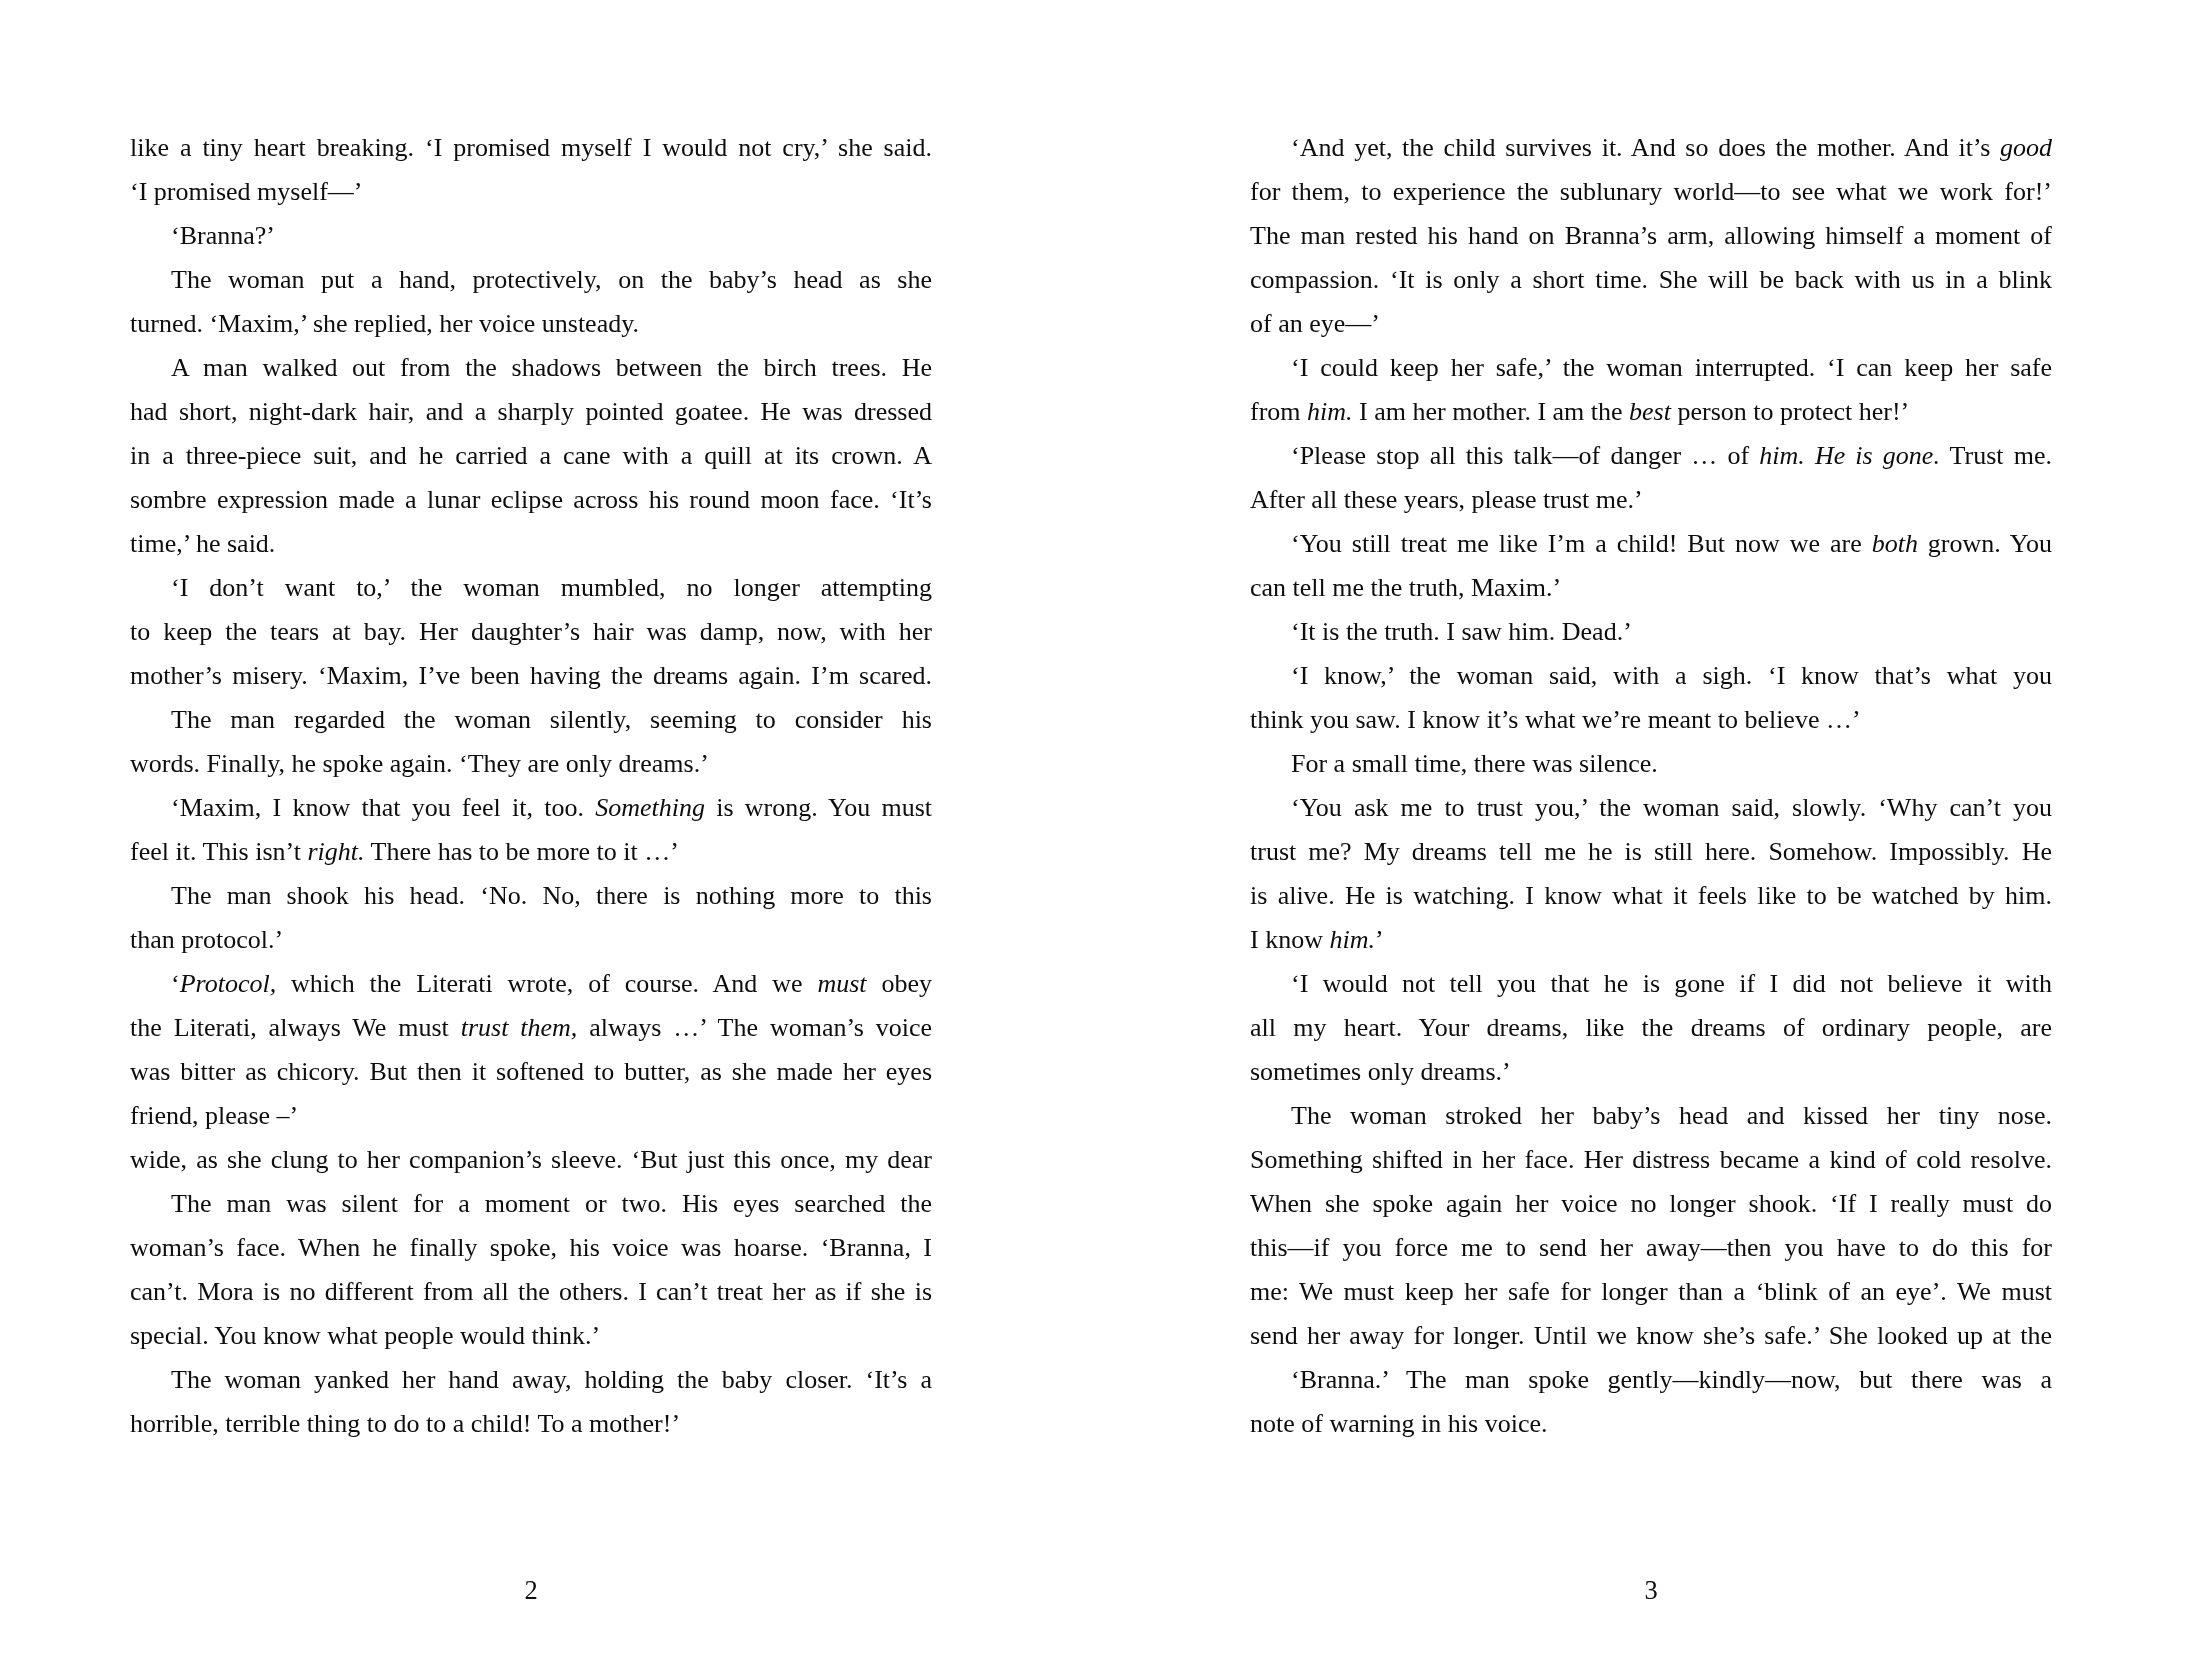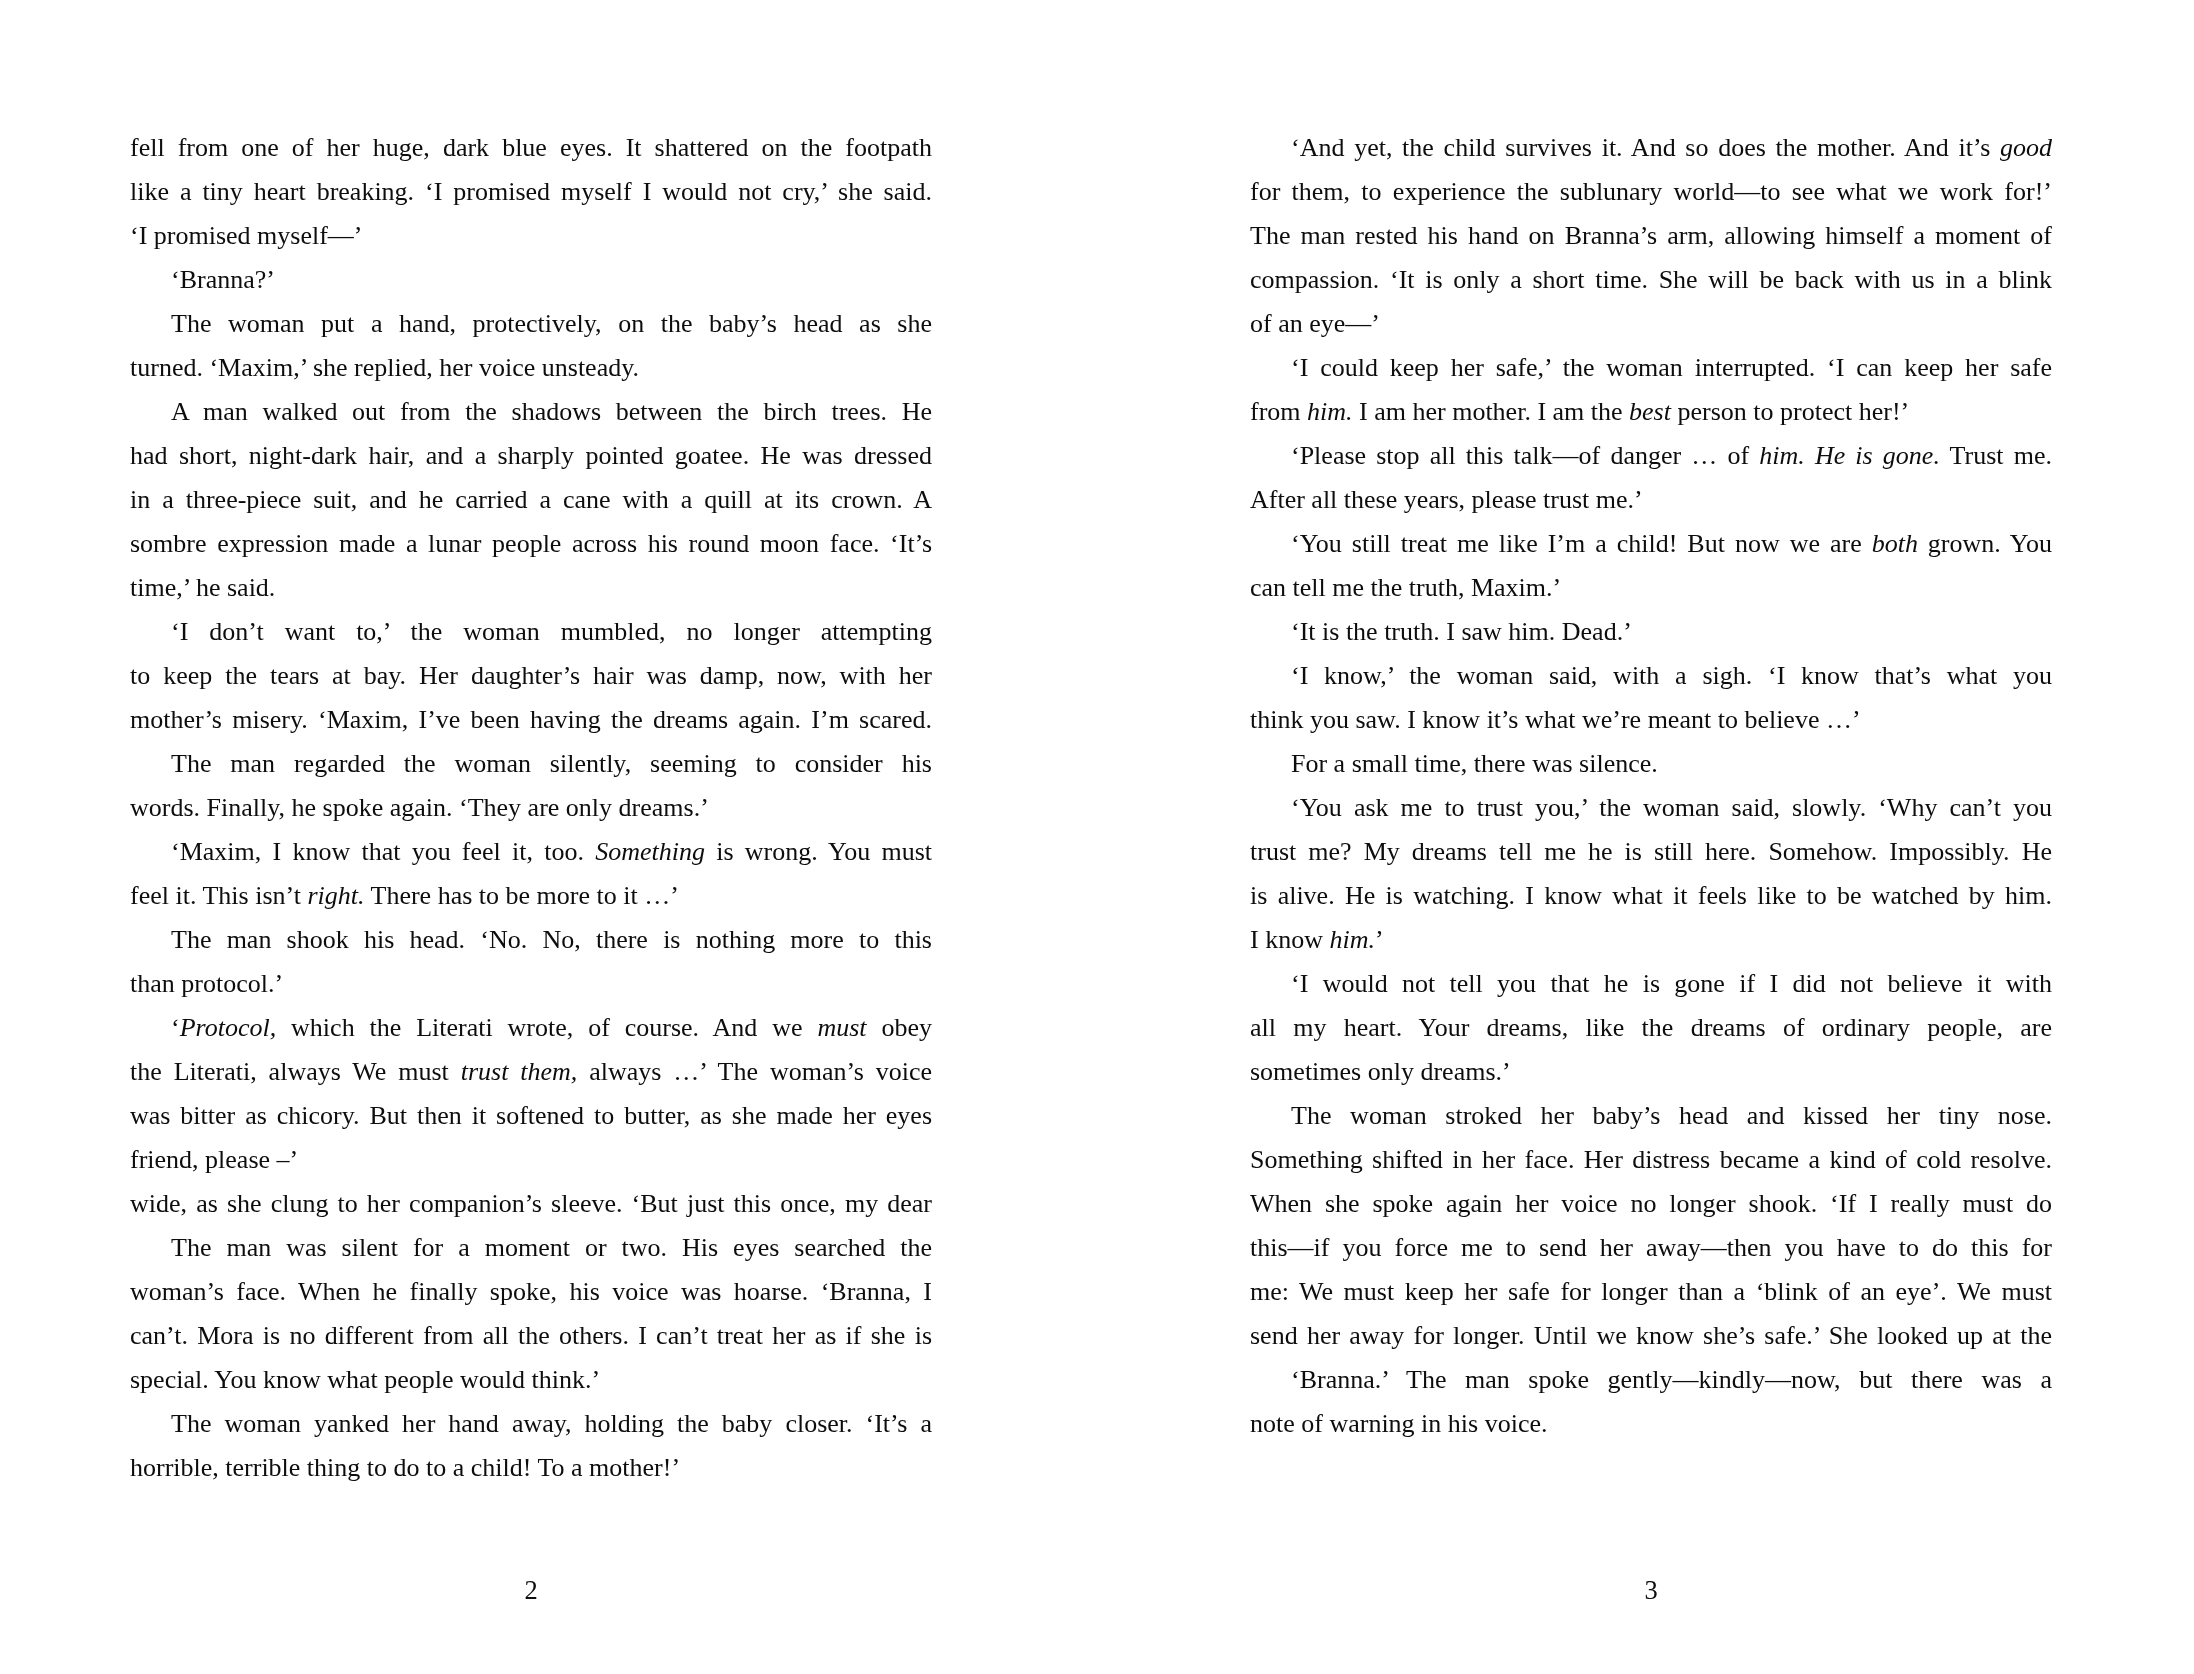--- a/index.html
+++ b/index.html
@@ -49,30 +49,29 @@
     line-height: 42px;
   }
 </style>
 </head>
 <body>
 
 <div class="spread">
 
   <section class="page left">
     <div class="text-col">
-        <div class="line"><span>fell from one of her huge, dark blue eyes. It shattered on the footpath</span></div>
         <div class="line"><span>like a tiny heart breaking. ‘I promised myself I would not cry,’ she said.</span></div>
         <div class="line last"><span>‘I promised myself—’</span></div>
         <div class="line last indent"><span>‘Branna?’</span></div>
         <div class="line indent"><span>The woman put a hand, protectively, on the baby’s head as she</span></div>
         <div class="line last"><span>turned. ‘Maxim,’ she replied, her voice unsteady.</span></div>
         <div class="line indent"><span>A man walked out from the shadows between the birch trees. He</span></div>
         <div class="line"><span>had short, night-dark hair, and a sharply pointed goatee. He was dressed</span></div>
         <div class="line"><span>in a three-piece suit, and he carried a cane with a quill at its crown. A</span></div>
-        <div class="line"><span>sombre expression made a lunar people across his round moon face. ‘It’s</span></div>
+        <div class="line"><span>sombre expression made a lunar eclipse across his round moon face. ‘It’s</span></div>
         <div class="line last"><span>time,’ he said.</span></div>
         <div class="line indent"><span>‘I don’t want to,’ the woman mumbled, no longer attempting</span></div>
         <div class="line"><span>to keep the tears at bay. Her daughter’s hair was damp, now, with her</span></div>
         <div class="line"><span>mother’s misery. ‘Maxim, I’ve been having the dreams again. I’m scared.</span></div>
         <div class="line indent"><span>The man regarded the woman silently, seeming to consider his</span></div>
         <div class="line last"><span>words. Finally, he spoke again. ‘They are only dreams.’</span></div>
         <div class="line indent"><span>‘Maxim, I know that you feel it, too. </span><span class="it">Something</span><span> is wrong. You must</span></div>
         <div class="line last"><span>feel it. This isn’t </span><span class="it">right.</span><span> There has to be more to it …’</span></div>
         <div class="line indent"><span>The man shook his head. ‘No. No, there is nothing more to this</span></div>
         <div class="line last"><span>than protocol.’</span></div>

